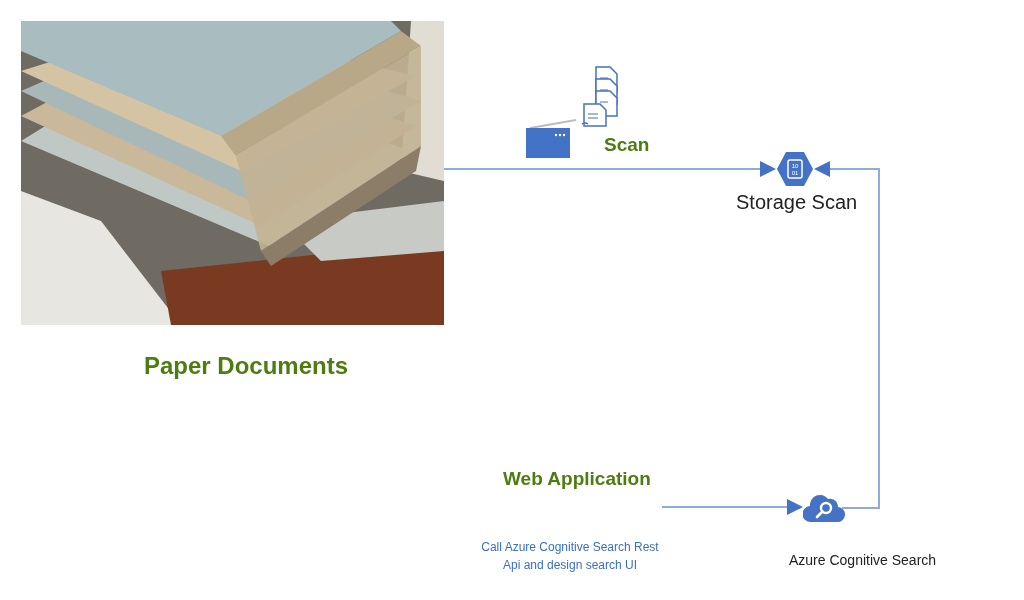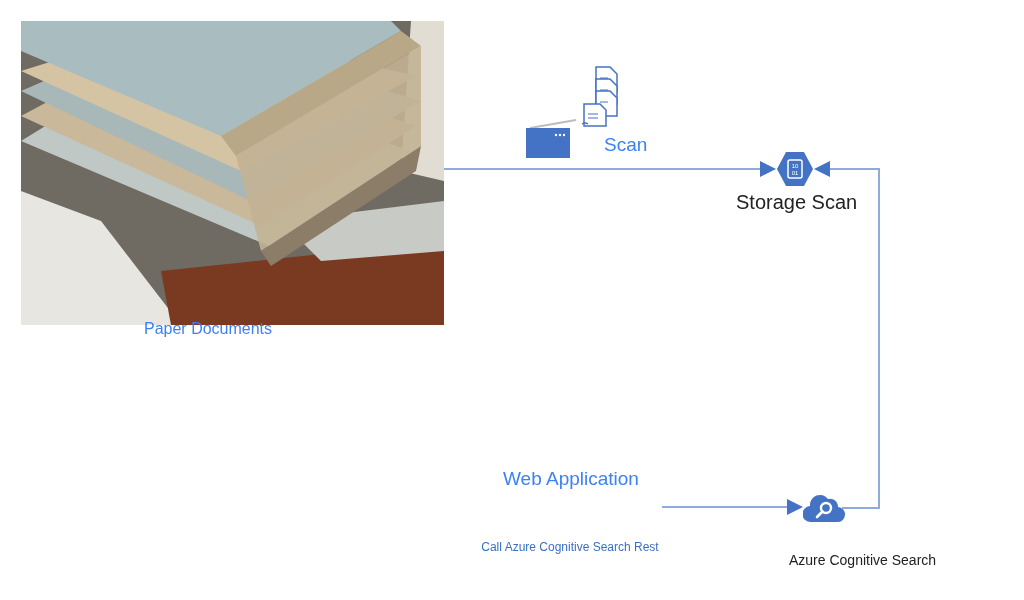--- a/index.html
+++ b/index.html
@@ -1,20 +1,20 @@
 <!DOCTYPE html>
 <html><head>
 <meta charset="utf-8">
 <style>
   html, body { margin:0; padding:0; background:#ffffff; }
   body { width:1024px; height:600px; position:relative; overflow:hidden;
          font-family:"Liberation Sans", "DejaVu Sans", sans-serif; }
   .abs { position:absolute; }
   .photo { left:21px; top:21px; width:423px; height:304px; overflow:hidden; background:#8a8a80; }
-  .lbl-bold { font-weight:normal; color:#3b82f6; white-space:nowrap; }
+  .lbl-bold { font-weight:bold; color:#4d7c0f; white-space:nowrap; }
   .lbl { color:#222; white-space:nowrap; }
   .note { color:#3a6fc4; font-size:12px; line-height:18px; text-align:center; white-space:nowrap; }
   svg.lines { position:absolute; left:0; top:0; }
 </style>
 </head>
 <body>
 
 <svg class="lines" width="1024" height="600">
   <defs>
     <marker id="arr" markerWidth="8" markerHeight="8" refX="7" refY="4" orient="auto">
@@ -39,21 +39,21 @@
     <polygon points="0,120 260,230 390,130 130,40" fill="#bfc8c4"></polygon>
     <polygon points="0,95 240,205 395,105 140,20" fill="#c9b89a"></polygon>
     <polygon points="0,70 230,180 400,80 150,5" fill="#a8b7b8"></polygon>
     <polygon points="0,50 220,150 395,55 160,0" fill="#d4c4a4"></polygon>
     <polygon points="0,0 0,30 200,115 380,10 370,0" fill="#a9bcbf"></polygon>
     <polygon points="200,115 380,10 400,25 215,135" fill="#b8a888"></polygon>
     <polygon points="215,135 400,25 400,125 240,230" fill="#c2b393" opacity="0.9"></polygon>
     <polygon points="240,230 400,125 395,150 250,245" fill="#8c7d68"></polygon>
   </svg>
 </div>
-<div class="abs lbl-bold" style="left:144px; top:320px; font-size:16px;">Paper Documents</div>
+<div class="abs lbl-bold" style="left:144px; top:352px; font-size:24px;">Paper Documents</div>
 
 <div class="abs" style="left:524px; top:64px; width:96px; height:96px;">
   <svg width="96" height="96" viewBox="0 0 96 96">
 
     <g fill="#ffffff" stroke="#4472c4" stroke-width="1.5">
       <path d="M72,3 h14 l7,7 v18 h-21 z"></path>
       <path d="M72,15 h14 l7,7 v18 h-21 z"></path>
       <path d="M72,27 h14 l7,7 v18 h-21 z"></path>
       <path d="M60,40 h16 l6,6 v16 h-22 z"></path>
     </g>
@@ -93,13 +93,14 @@
     <path d="M8,30 a8,8 0 0,1 -1,-16 a10,10 0 0,1 18,-7 a8,8 0 0,1 10,8 a7.5,7.5 0 0,1 -1,15 z" fill="#4472c4"></path>
     <circle cx="23" cy="16" r="5" fill="none" stroke="#fff" stroke-width="2.4"></circle>
     <line x1="19.5" y1="19.5" x2="14" y2="25" stroke="#fff" stroke-width="2.6" stroke-linecap="round"></line>
   </svg>
 </div>
 <div class="abs lbl" style="left:789px; top:552px; font-size:14px;">Azure Cognitive Search</div>
 
 <div class="abs lbl-bold" style="left:503px; top:468px; font-size:19px;">Web Application</div>
 <div class="abs note" style="left:464px; top:538px; width:212px;">
   <div>Call Azure Cognitive Search Rest</div>
+  <div>Api and design search UI</div>
 </div>
 
 </body></html>

